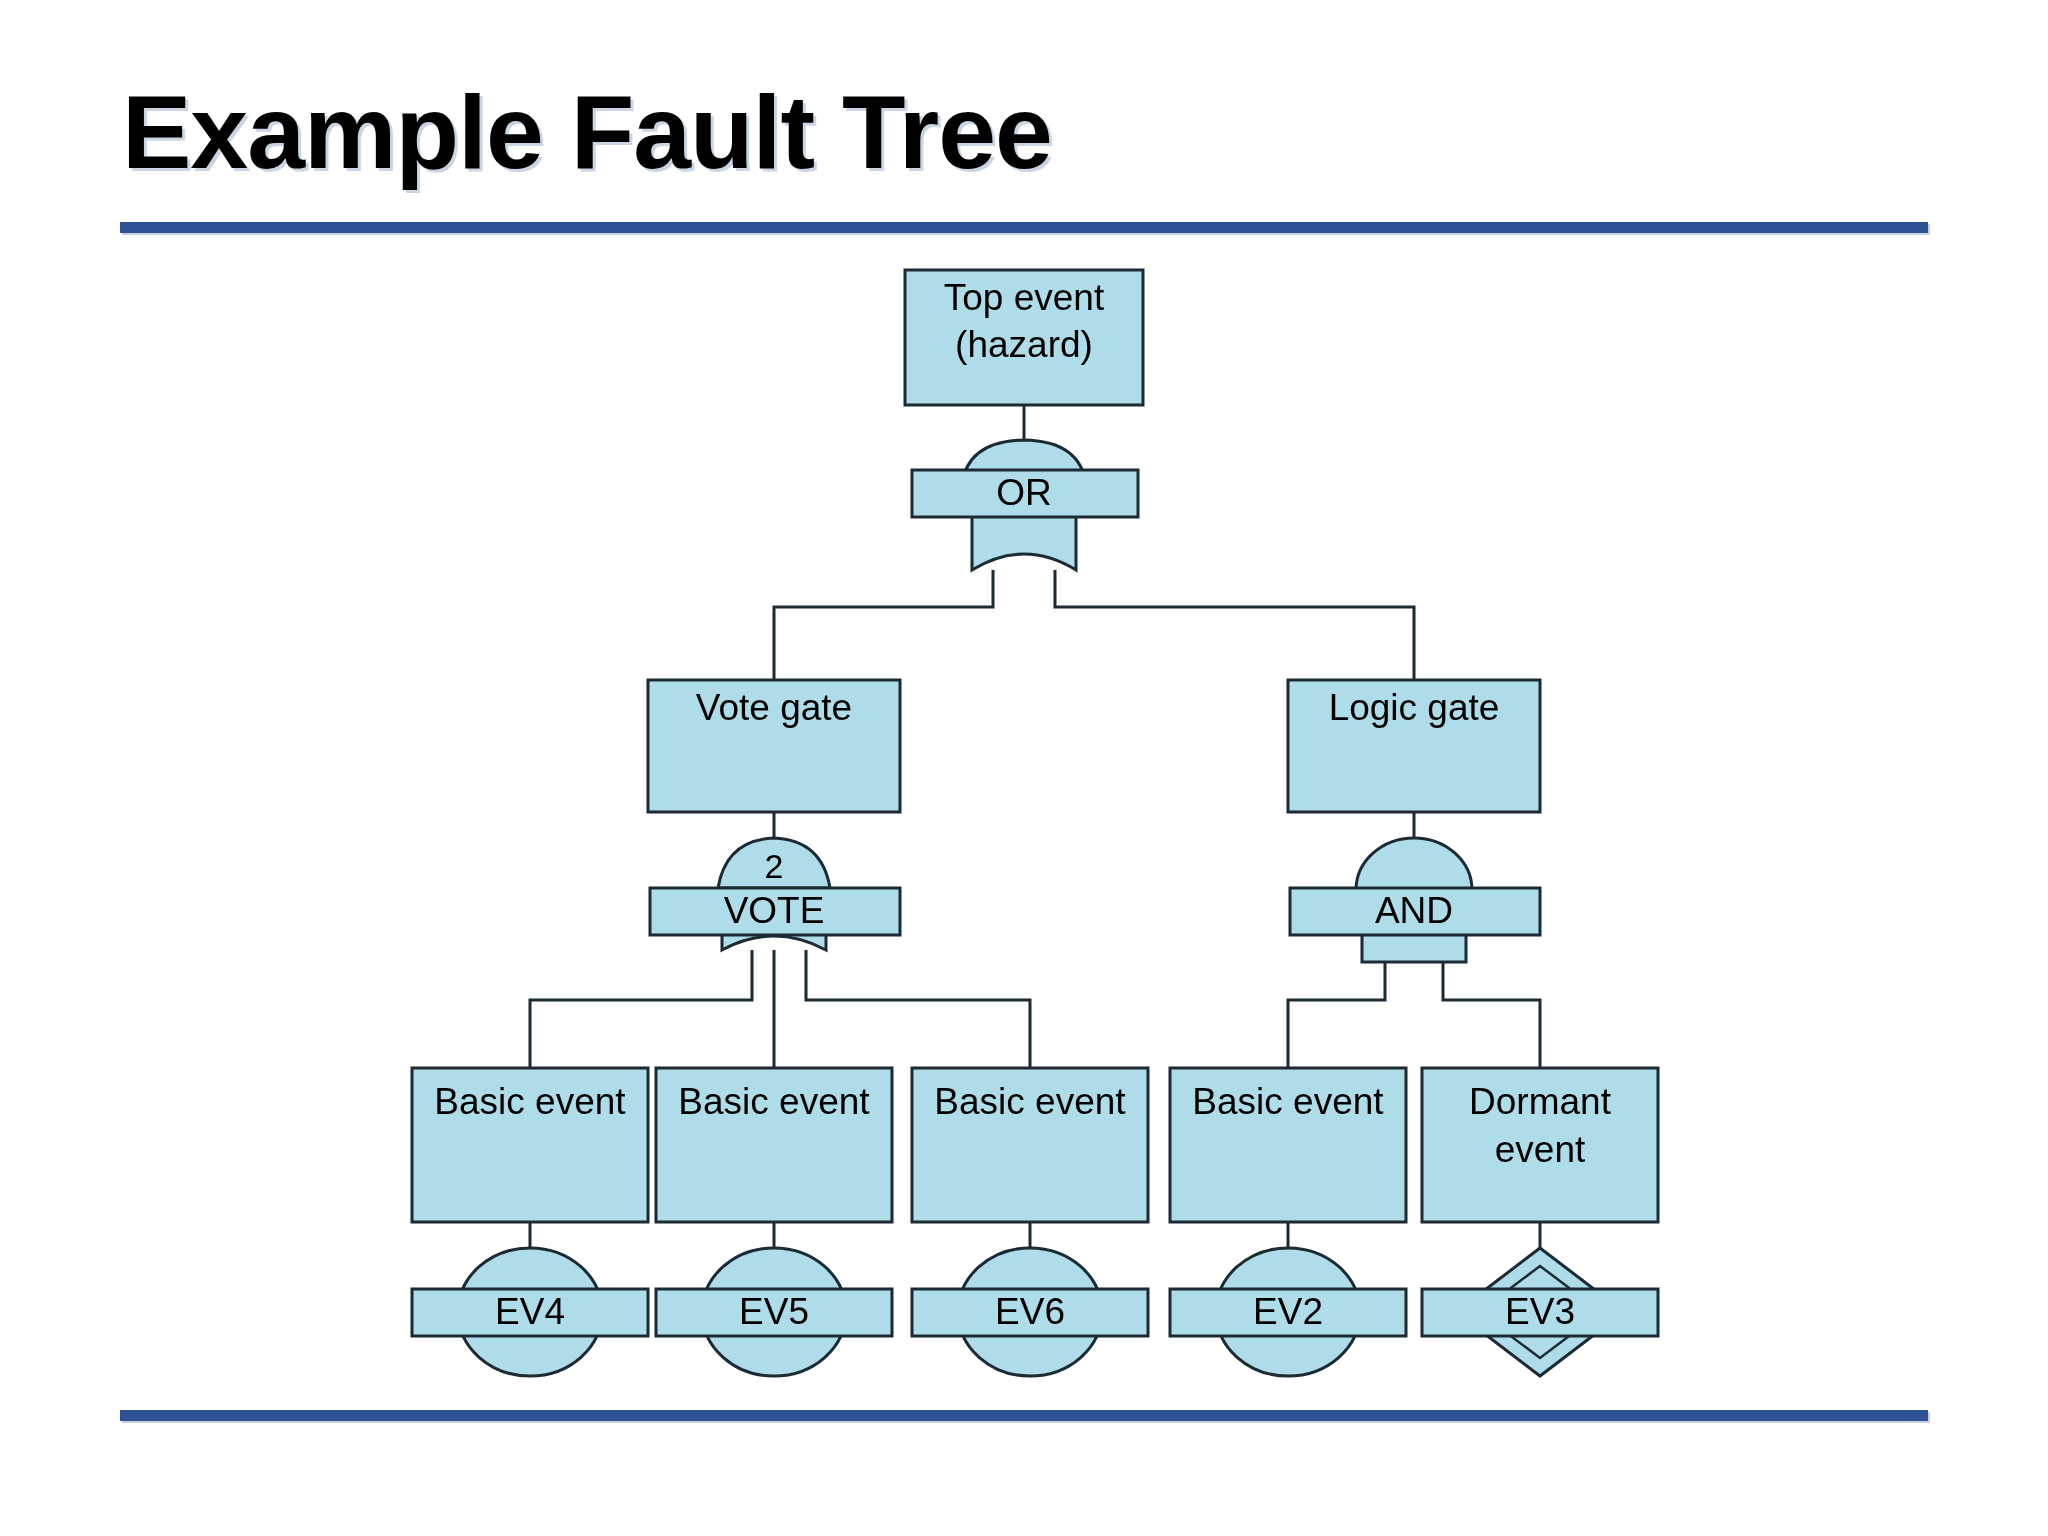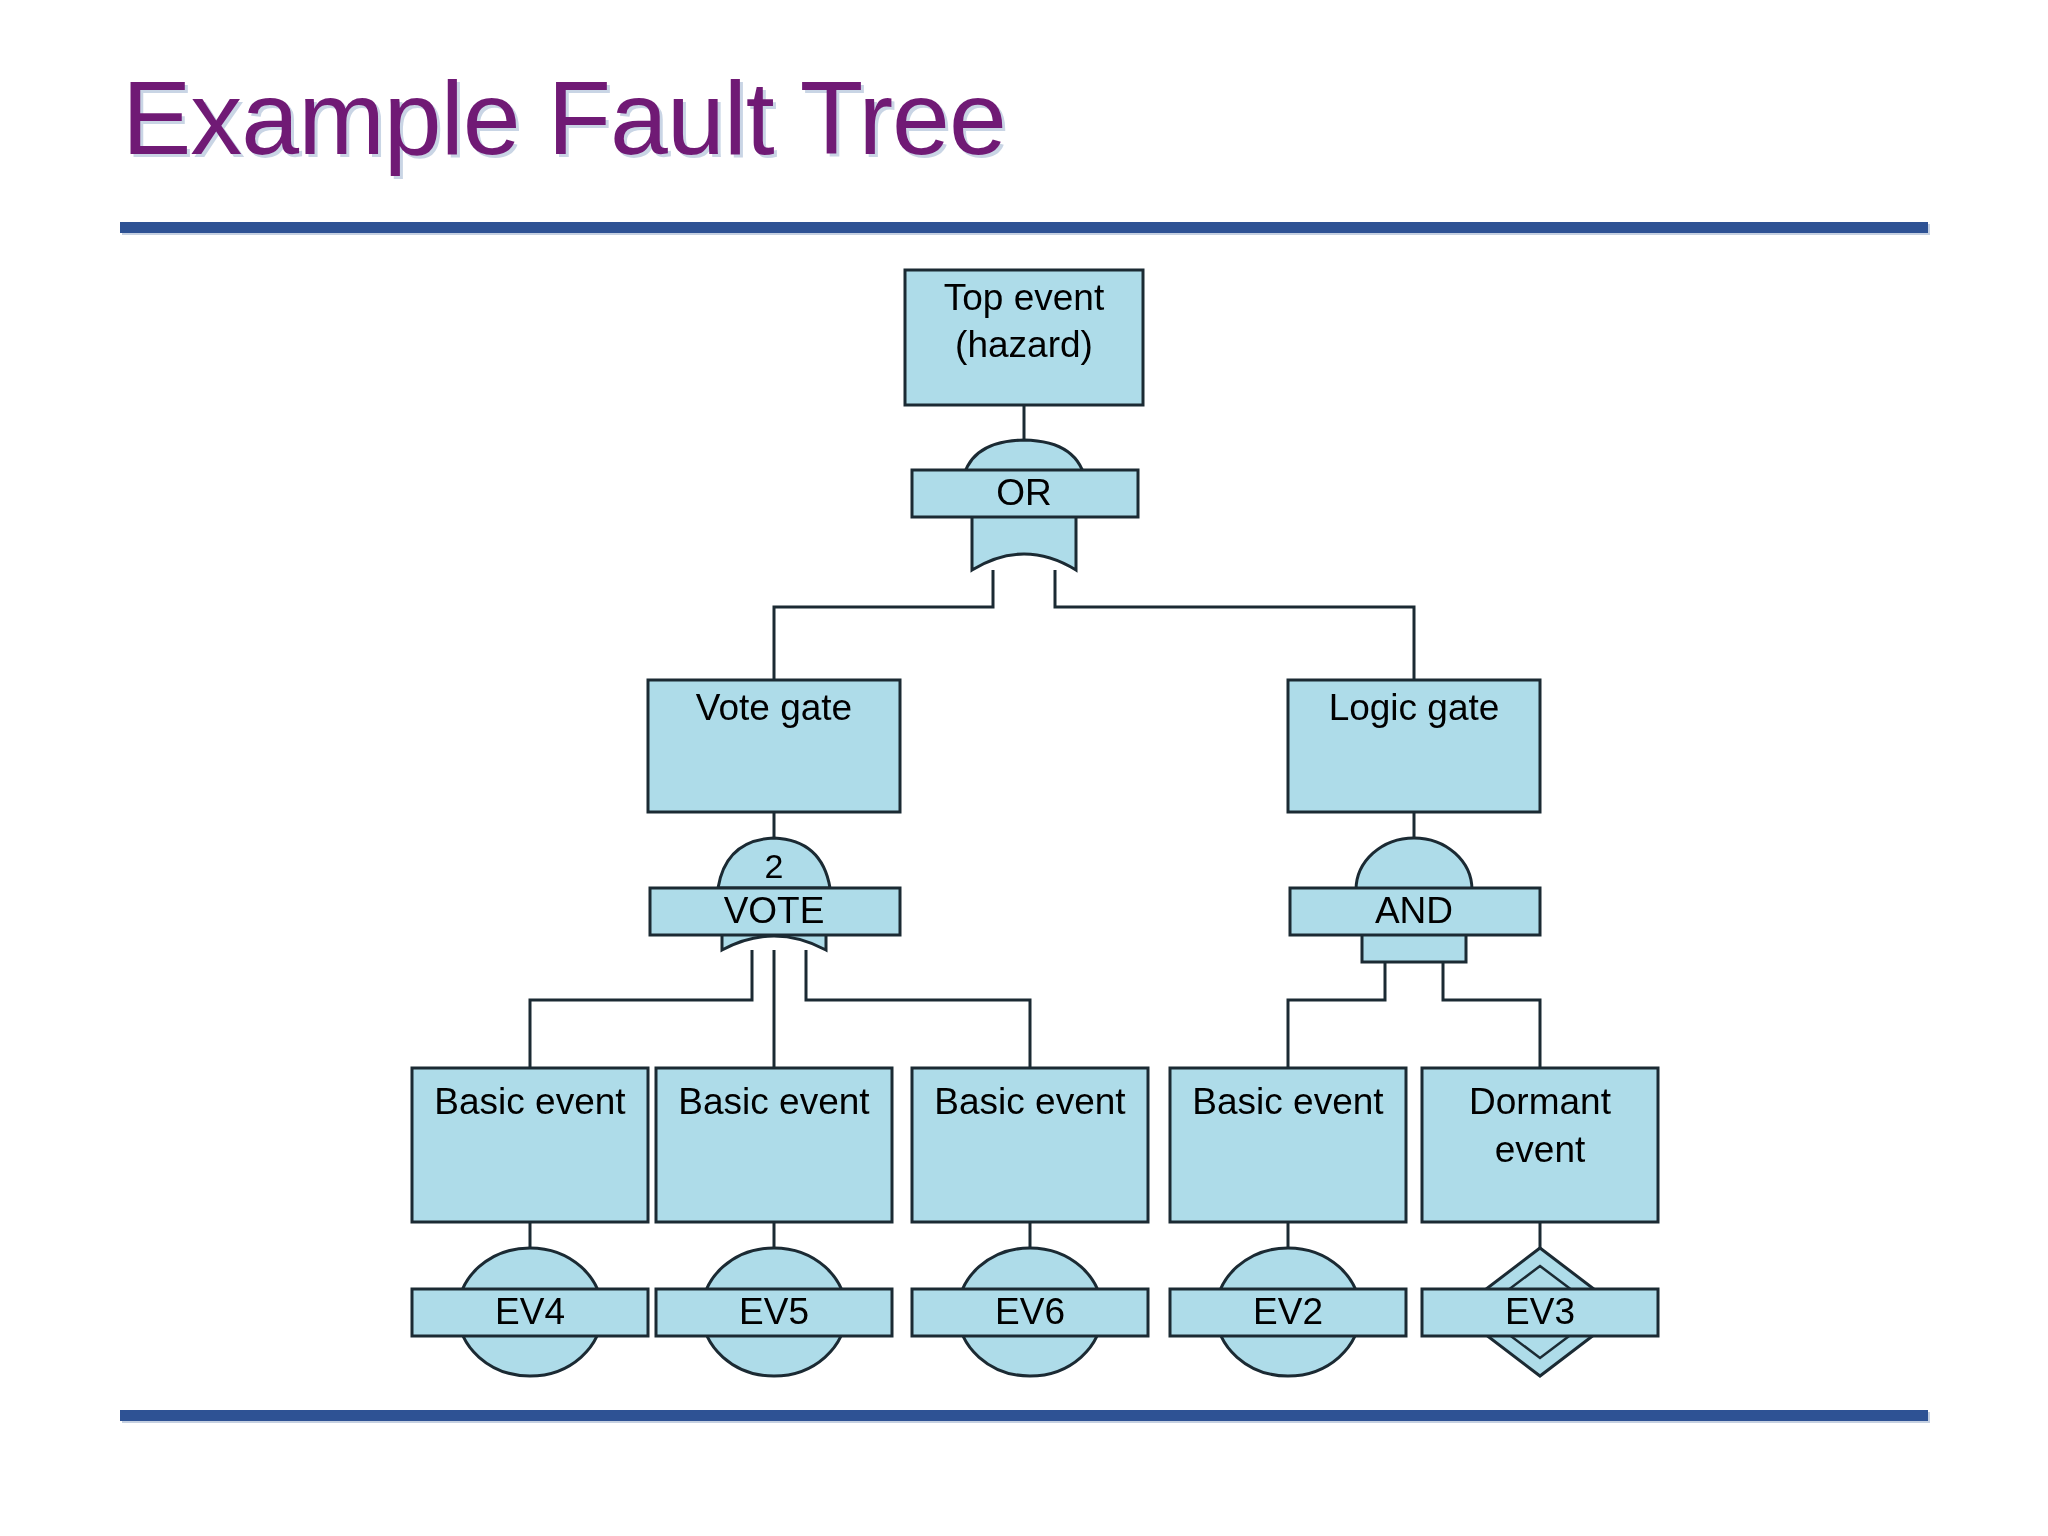--- a/index.html
+++ b/index.html
@@ -12,25 +12,25 @@
     height: 1536px;
     position: relative;
     overflow: hidden;
     font-family: "Liberation Sans", sans-serif;
   }
 
   
   #slide-title {
     position: absolute;
     left: 122px;
-    top: 64px;
+    top: 78px;
     font-family: "Liberation Sans", sans-serif;
     font-size: 104px;
-    font-weight: normal;
-    color: #701a75;
+    font-weight: bold;
+    color: #000000;
     letter-spacing: -1px;
     line-height: 1.05;
     text-shadow: 3px 3px 0 rgba(120,150,190,0.40);
     white-space: nowrap;
   }
 
   #title-rule {
     position: absolute;
     left: 120px;
     top: 222px;

